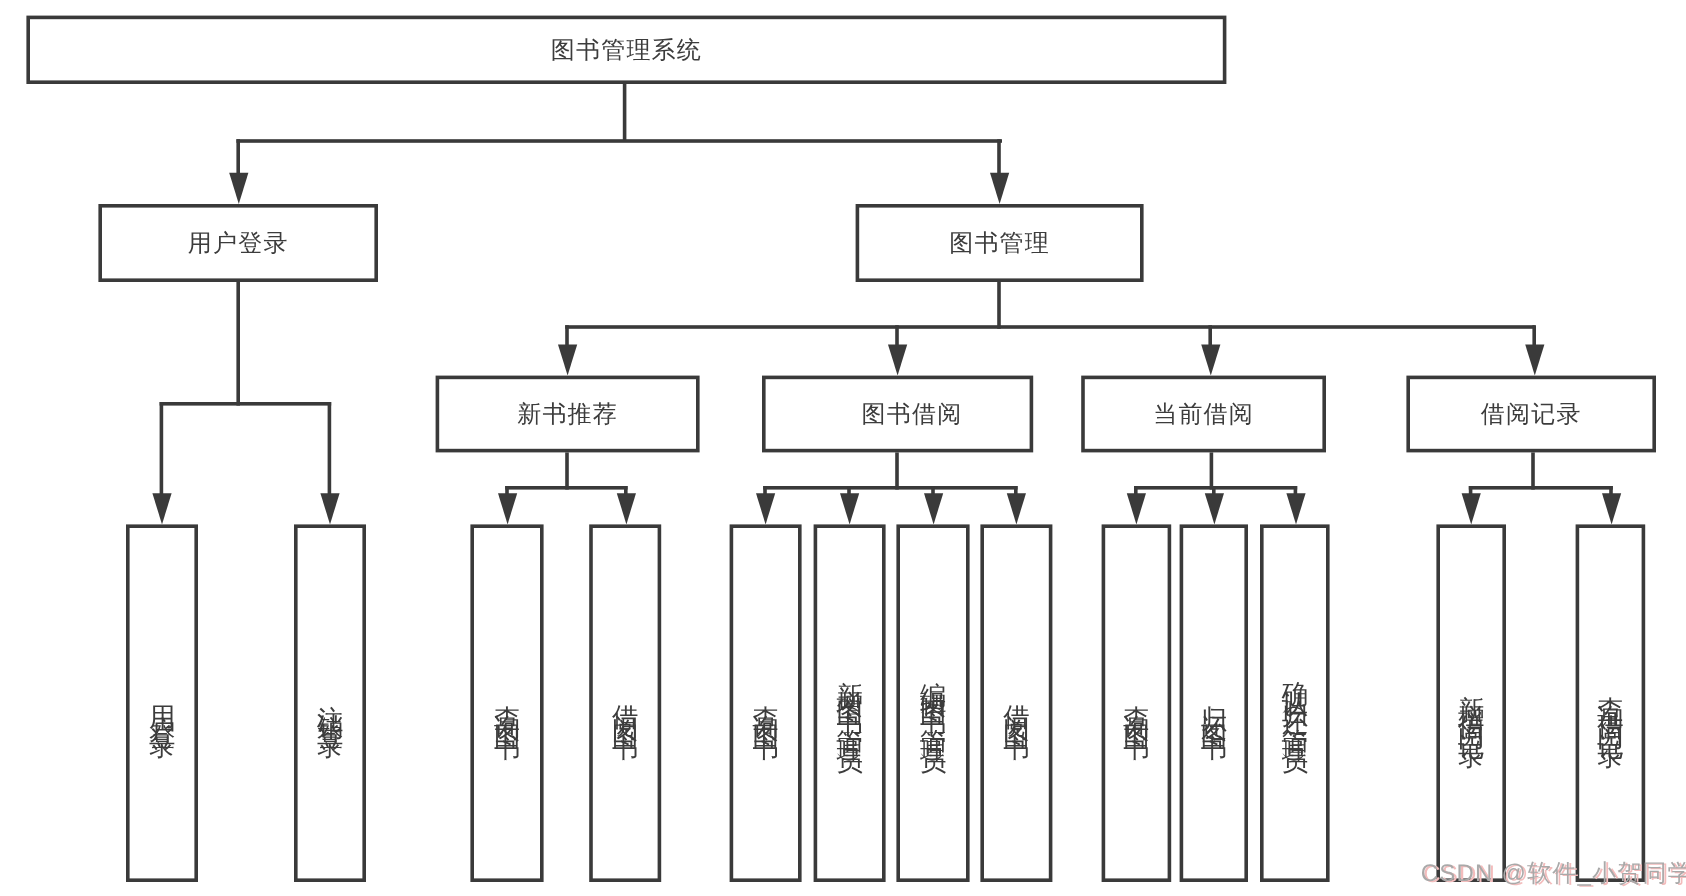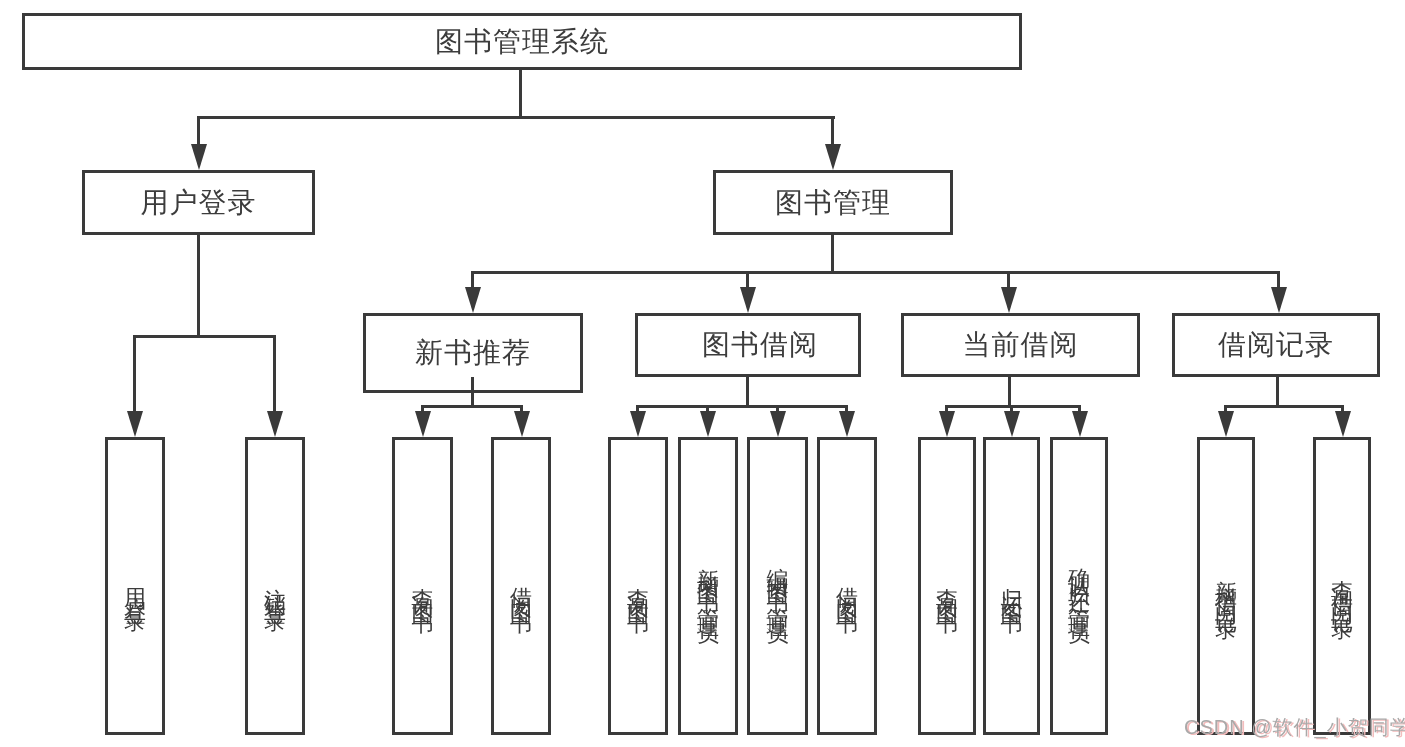--- a/index.html
+++ b/index.html
@@ -3,21 +3,21 @@
 <meta charset="utf-8">
 <style>
   html,body{margin:0;padding:0;background:#ffffff;}
   .canvas{
     position:relative;width:1405px;height:747px;background:#ffffff;
     font-family:"Liberation Sans","DejaVu Sans",sans-serif;overflow:hidden;color:#333;
   }
   .node{
     position:absolute;box-sizing:border-box;border:3px solid #3a3a3a;background:#fff;
     display:flex;align-items:center;justify-content:center;
-    font-size:28px;letter-spacing:1px;color:#3c3c3c;white-space:nowrap;
+    font-size:20px;letter-spacing:1px;color:#3c3c3c;white-space:nowrap;
   }
   .leaf{font-size:22px;}
   .leaf .vtxt{
     writing-mode:vertical-rl;text-orientation:mixed;
     letter-spacing:8px;line-height:1.1;white-space:nowrap;
   }
   .vl{position:absolute;width:3px;background:#3a3a3a;}
   .hl{position:absolute;height:3px;background:#3a3a3a;}
   .ah{
     position:absolute;width:0;height:0;
@@ -63,27 +63,27 @@
   <div class="hl" style="left:471px;top:271px;width:808px;"></div>
   <div class="vl" style="left:471px;top:271px;height:18px;"></div>
   <div class="ah" style="left:465px;top:287px;"></div>
   <div class="vl" style="left:746px;top:271px;height:18px;"></div>
   <div class="ah" style="left:740px;top:287px;"></div>
   <div class="vl" style="left:1007px;top:271px;height:18px;"></div>
   <div class="ah" style="left:1001px;top:287px;"></div>
   <div class="vl" style="left:1277px;top:271px;height:18px;"></div>
   <div class="ah" style="left:1271px;top:287px;"></div>
 
-  <div class="node" style="left:363px;top:313px;width:220px;height:80px;justify-content:center;">
+  <div class="node" style="left:363px;top:313px;width:220px;height:64px;justify-content:center;">
     <span>新书推荐</span>
   </div>
   <div class="node" style="left:635px;top:313px;width:226px;height:64px;padding-left:24px;">
     <span>图书借阅</span>
   </div>
-  <div class="node" style="left:901px;top:313px;width:239px;height:64px;">
+  <div class="node" style="left:901px;top:313px;width:204px;height:64px;">
     <span>当前借阅</span>
   </div>
   <div class="node" style="left:1172px;top:313px;width:208px;height:64px;">
     <span>借阅记录</span>
   </div>
 
   <div class="vl" style="left:471px;top:377px;height:31px;"></div>
   <div class="hl" style="left:421px;top:405px;width:102px;"></div>
   <div class="vl" style="left:421px;top:405px;height:10px;"></div>
   <div class="ah" style="left:415px;top:411px;"></div>

